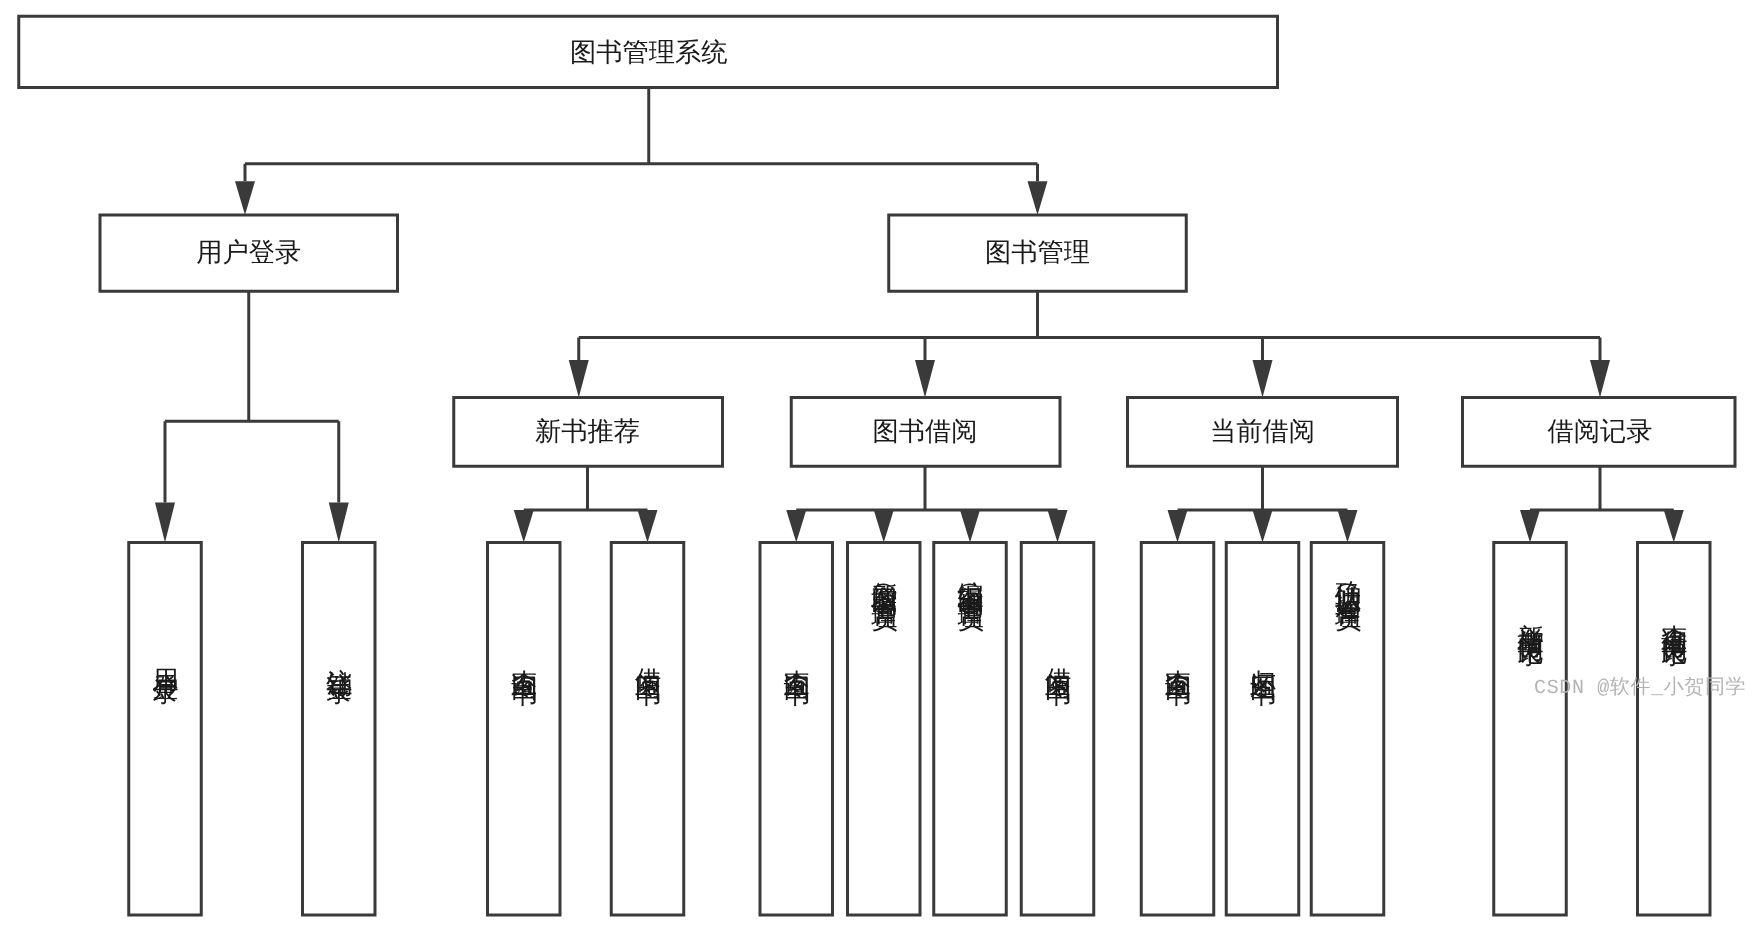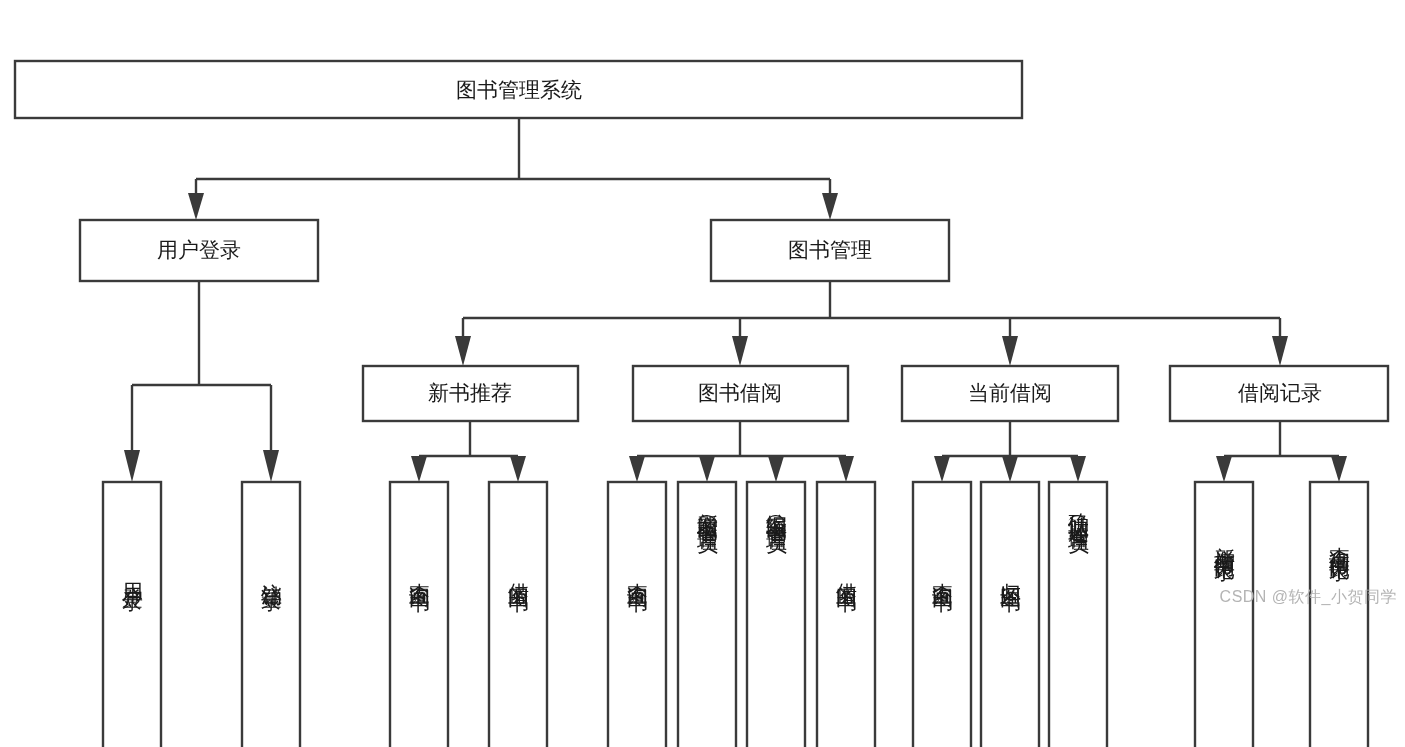--- a/index.html
+++ b/index.html
@@ -10,21 +10,20 @@
   body {
     width: 1405px;
     height: 747px;
     font-family: "DejaVu Sans", "Liberation Sans", sans-serif;
     overflow: hidden;
   }
   #diagram-root {
     position: relative;
     width: 1405px;
     height: 566px;
-    margin-top: 48px;
   }
   svg#flow {
     position: absolute;
     top: 0;
     left: 0;
     width: 1405px;
     height: 747px;
   }
   .node-box {
     fill: #ffffff;
@@ -68,21 +67,21 @@
     font-size: 21px;
     line-height: 1;
     letter-spacing: 3px;
     color: #1a1a1a;
     white-space: nowrap;
   }
   .watermark {
     position: absolute;
     right: 8px;
     bottom: 6px;
-    font-family: Liberation Sans, sans-serif;
+    font-family: Liberation Mono, monospace;
     font-size: 16px;
     color: #b4b4b4;
     white-space: nowrap;
     letter-spacing: 0.5px;
   }
 </style>
 </head>
 <body>
 
 <div id="diagram-root">

